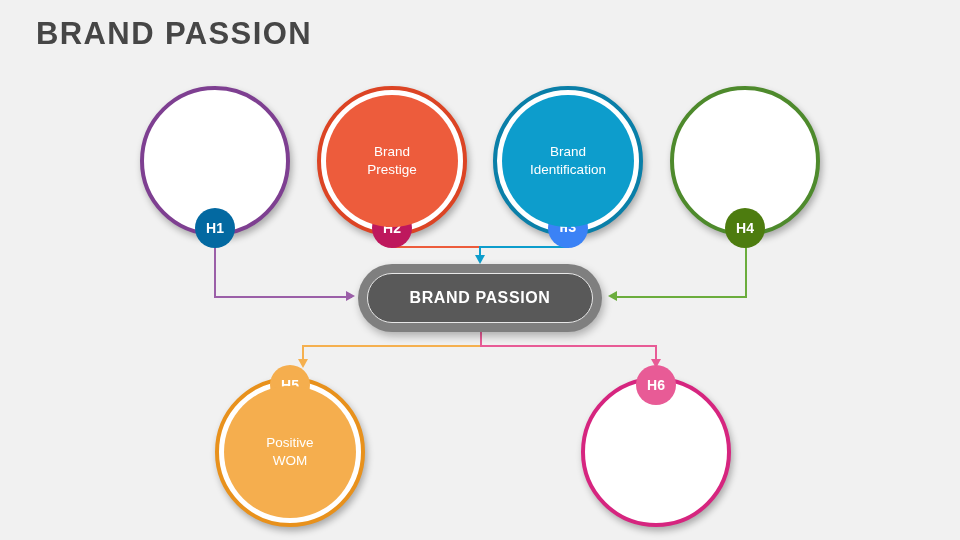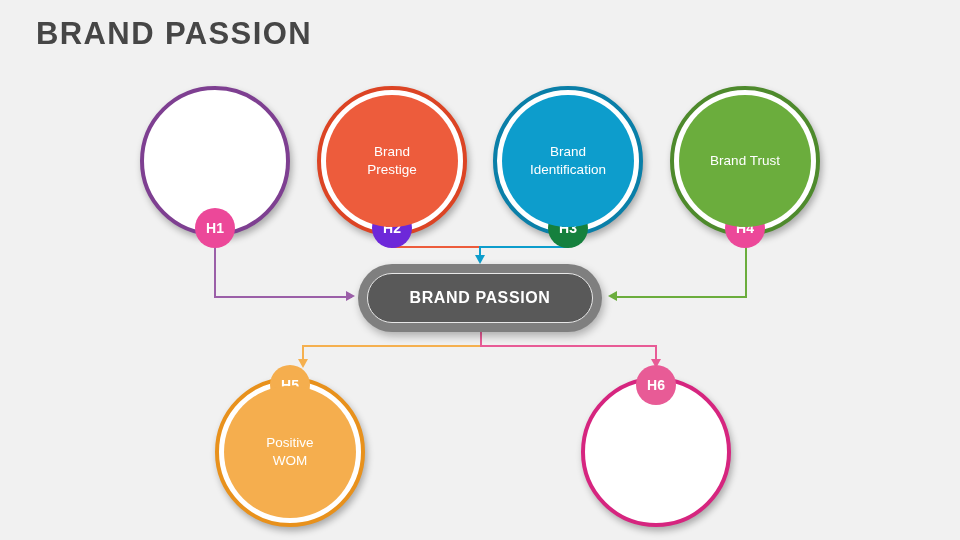--- a/index.html
+++ b/index.html
@@ -155,41 +155,40 @@
   <div class="arrow" style="left:651px; top:359px; border-width:9px 5px 0 5px; border-color:#E85B96 transparent transparent transparent;"></div>
 
   <div id="center-box">
     <div class="inner">
       <span>BRAND PASSION</span>
     </div>
   </div>
 
   <div class="node badge-bottom" style="left:140px; top:86px;">
     <div class="ring" style="border-color:#7E3F91;"></div>
-    <div class="badge" style="background:#ec4899;">H1</div>
+    <div class="badge" style="background:#0369a1;">H1</div>
   </div>
 
   <div class="node badge-bottom" style="left:317px; top:86px;">
     <div class="ring" style="border-color:#DC4424;"></div>
-    <div class="badge" style="background:#6d28d9;">H2</div>
+    <div class="badge" style="background:#be185d;">H2</div>
     <div class="disc" style="background:#ED5C3C; white-space:pre-line;">Brand
 Prestige</div>
   </div>
 
   <div class="node badge-bottom" style="left:493px; top:86px;">
     <div class="ring" style="border-color:#0A7FA8;"></div>
-    <div class="badge" style="background:#15803d;">H3</div>
+    <div class="badge" style="background:#3b82f6;font-family:Liberation Mono, monospace;">H3</div>
     <div class="disc" style="background:#0D9DCC; white-space:pre-line;">Brand
 Identification</div>
   </div>
 
   <div class="node badge-bottom" style="left:670px; top:86px;">
     <div class="ring" style="border-color:#4E8A2C;"></div>
-    <div class="badge" style="background:#ec4899;text-align:center;">H4</div>
-    <div class="disc" style="background:#6BAD3D; white-space:pre-line;">Brand Trust</div>
+    <div class="badge" style="background:#4d7c0f;text-align:center;">H4</div>
   </div>
 
   <div class="node badge-top" style="left:215px; top:377px;">
     <div class="ring" style="border-color:#E8911C;"></div>
     <div class="badge" style="background:#F5AE4E;">H5</div>
     <div class="disc" style="background:#F5AE4E; white-space:pre-line;">Positive
 WOM</div>
   </div>
 
   <div class="node badge-top" style="left:581px; top:377px;text-decoration:underline;">

